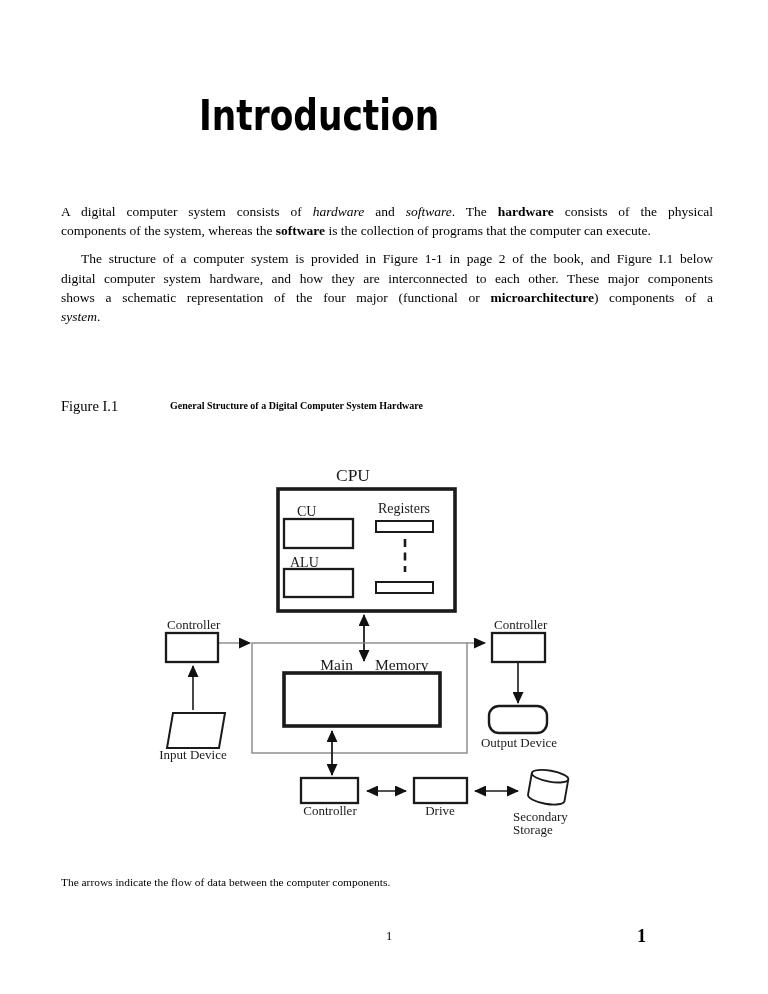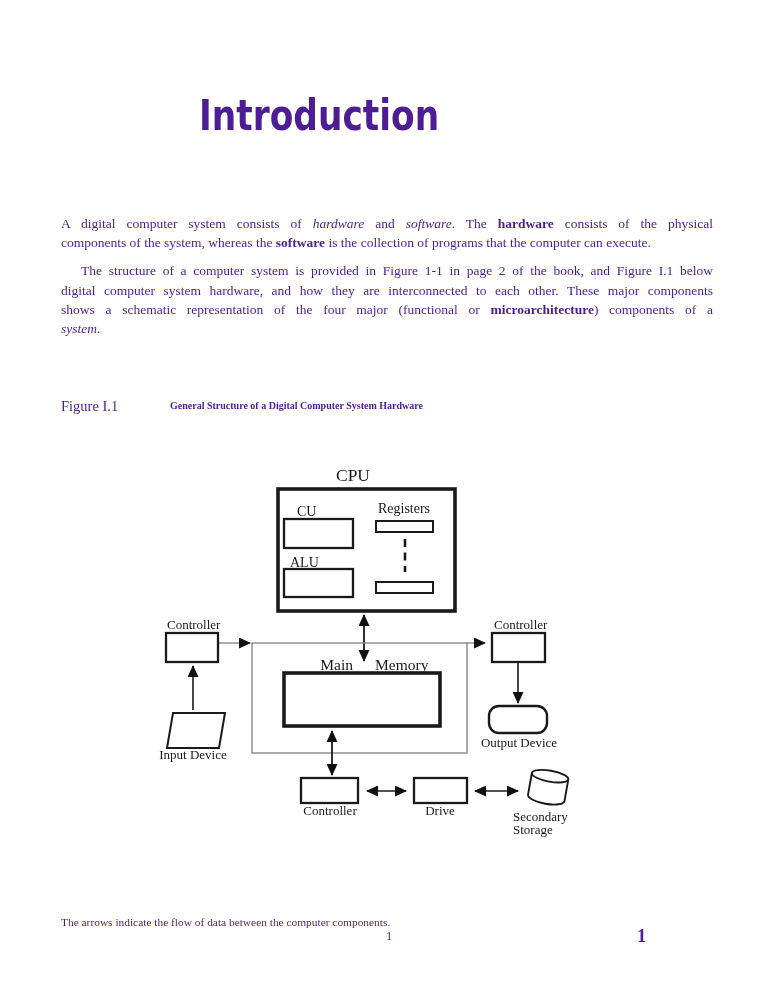--- a/index.html
+++ b/index.html
@@ -1,43 +1,43 @@
 <!DOCTYPE html>
 <html><head>
 <meta charset="utf-8">
 <style>
   html,body { margin:0; padding:0; background:#ffffff; }
   .page {
     position:relative; width:768px; height:994px; background:#ffffff;
-    font-family:"Liberation Serif", serif; color:#4c1d95; overflow:hidden;
+    font-family:"Liberation Serif", serif; color:#000000; overflow:hidden;
   }
   .title {
     position:absolute; left:199px; top:90px;
     font-family:"DejaVu Sans", sans-serif; font-weight:bold; font-size:43px;
     transform:scaleX(0.80); transform-origin:left top; white-space:nowrap;
   }
   .body-text {
-    position:absolute; left:61px; top:214px; width:652px;
+    position:absolute; left:61px; top:202px; width:652px;
     font-size:13.5px; line-height:19.2px;
   }
   .para + .para { margin-top:9px; }
   .tline { text-align:justify; text-align-last:justify; white-space:normal; }
   .tline.last { text-align-last:left; }
   .para.indent .tline:first-child { text-indent:20px; }
   .b { font-weight:bold; }
   .i { font-style:italic; }
   .fig-label { position:absolute; left:61px; top:398px; font-weight:normal; font-size:14.5px; }
   .fig-caption { position:absolute; left:170px; top:400px; font-weight:bold; font-size:10px; }
   svg.diagram { position:absolute; left:0; top:455px; }
   svg.diagram text { font-family:"Liberation Serif", serif; fill:#1a1a1a; }
   .st13 { font-size:13px; }
   .st14 { font-size:14px; }
   .st15 { font-size:15.5px; }
   .st17 { font-size:17.5px; }
-  .note { position:absolute; left:61px; top:876px; font-size:11.4px;margin-top:40px; }
+  .note { position:absolute; left:61px; top:876px; font-size:11.4px; }
   .pn-center { position:absolute; left:386px; top:929px; font-size:12.5px; }
   .pn-corner { position:absolute; left:637px; top:926px; font-size:18.5px; font-weight:bold; }
 </style>
 </head>
 <body>
 
 <div class="page">
 
   <div class="title">Introduction</div>
 

